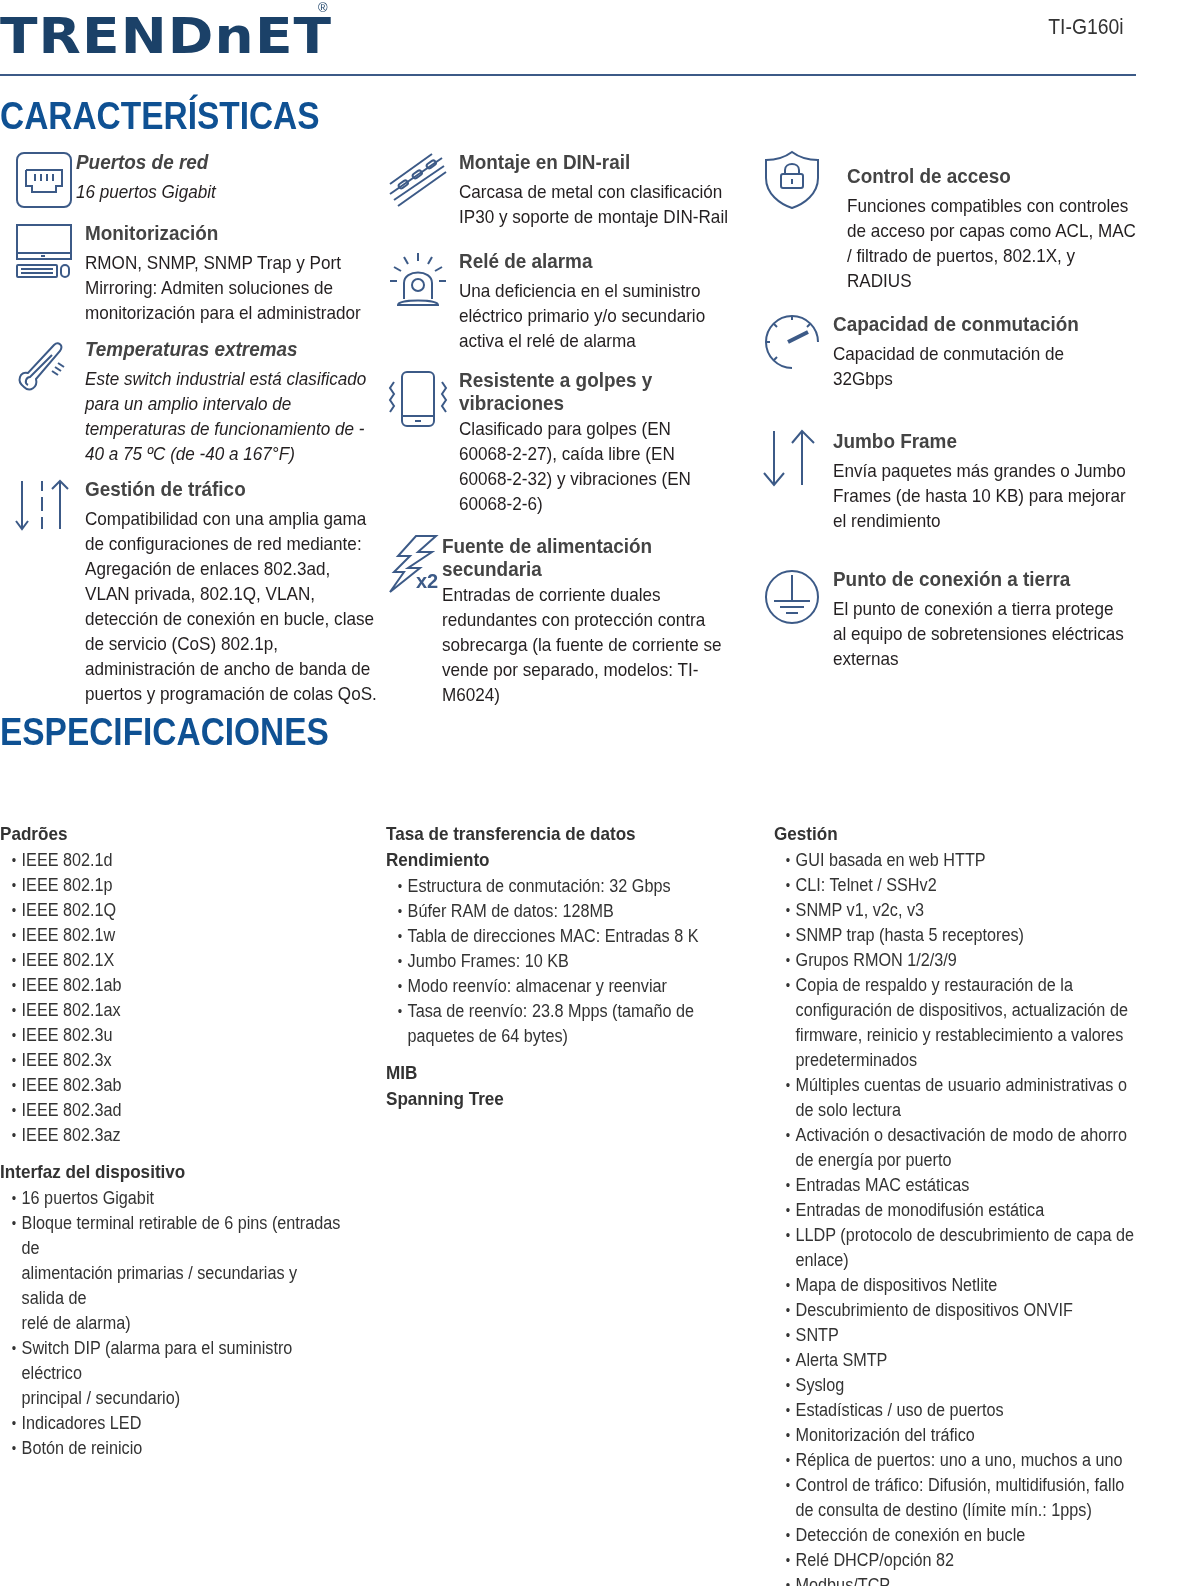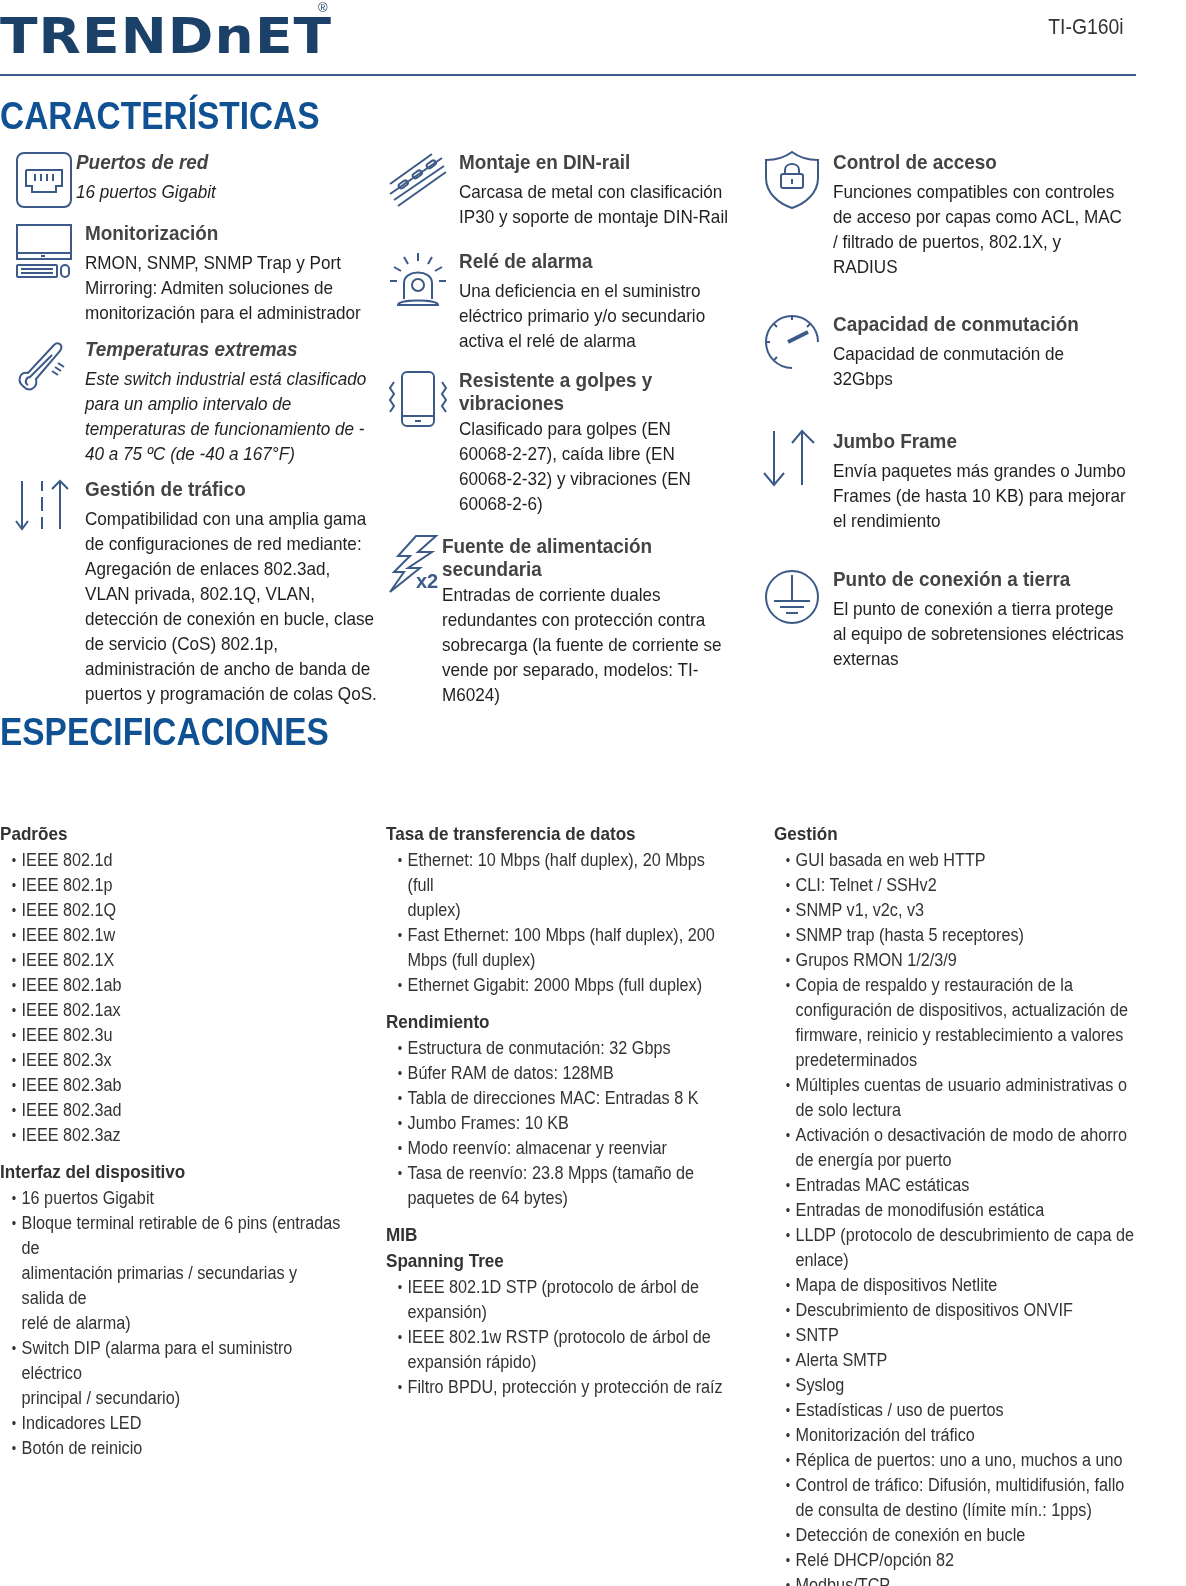--- a/index.html
+++ b/index.html
@@ -218,21 +218,21 @@
 
 <div class="feat" style="left:762px;top:150px;">
   <div class="icon">
     <svg viewBox="0 0 60 60">
         <path d="M30 2 C22 8 12 10 4 10 L4 28 C4 44 18 54 30 58 C42 54 56 44 56 28 L56 10 C48 10 38 8 30 2 Z"></path>
         <rect x="19" y="24" width="22" height="14" rx="2"></rect>
         <path d="M23 24 L23 20 C23 12 37 12 37 20 L37 24"></path>
         <line x1="30" y1="29" x2="30" y2="34"></line>
       </svg>
   </div>
-  <div class="txt" style="left:71px;">
+  <div class="txt" style="left:85px;margin-top:14px;">
     <div class="ft">Control de acceso</div>
     <div class="fd" style="margin-top:6px;">Funciones compatibles con controles
 de acceso por capas como ACL, MAC
 / filtrado de puertos, 802.1X, y
 RADIUS</div>
   </div>
 </div>
 
 <div class="feat" style="left:762px;top:312px;">
   <div class="icon">
@@ -314,46 +314,32 @@
 relé de alarma)</li>
     <li>Switch DIP (alarma para el suministro eléctrico
 principal / secundario)</li>
     <li>Indicadores LED</li>
     <li>Botón de reinicio</li>
   </ul>
 </div>
 
 <div class="spec-col" style="left:386px;width:380px;">
   <div class="spec-h">Tasa de transferencia de datos</div>
-  <ul class="spec-list">
-    <li>Ethernet: 10 Mbps (half duplex), 20 Mbps (full
-duplex)</li>
-    <li>Fast Ethernet: 100 Mbps (half duplex), 200
-Mbps (full duplex)</li>
-    <li>Ethernet Gigabit: 2000 Mbps (full duplex)</li>
-  </ul>
   <div class="spec-h">Rendimiento</div>
   <ul class="spec-list">
     <li>Estructura de conmutación: 32 Gbps</li>
     <li>Búfer RAM de datos: 128MB</li>
     <li>Tabla de direcciones MAC: Entradas 8 K</li>
     <li>Jumbo Frames: 10 KB</li>
     <li>Modo reenvío: almacenar y reenviar</li>
     <li>Tasa de reenvío: 23.8 Mpps (tamaño de
 paquetes de 64 bytes)</li>
   </ul>
   <div class="spec-h">MIB</div>
   <div class="spec-h">Spanning Tree</div>
-  <ul class="spec-list">
-    <li>IEEE 802.1D STP (protocolo de árbol de
-expansión)</li>
-    <li>IEEE 802.1w RSTP (protocolo de árbol de
-expansión rápido)</li>
-    <li>Filtro BPDU, protección y protección de raíz</li>
-  </ul>
 </div>
 
 <div class="spec-col" style="left:774px;width:412px;">
   <div class="spec-h">Gestión</div>
   <ul class="spec-list">
     <li>GUI basada en web HTTP</li>
     <li>CLI: Telnet / SSHv2</li>
     <li>SNMP v1, v2c, v3</li>
     <li>SNMP trap (hasta 5 receptores)</li>
     <li>Grupos RMON 1/2/3/9</li>

